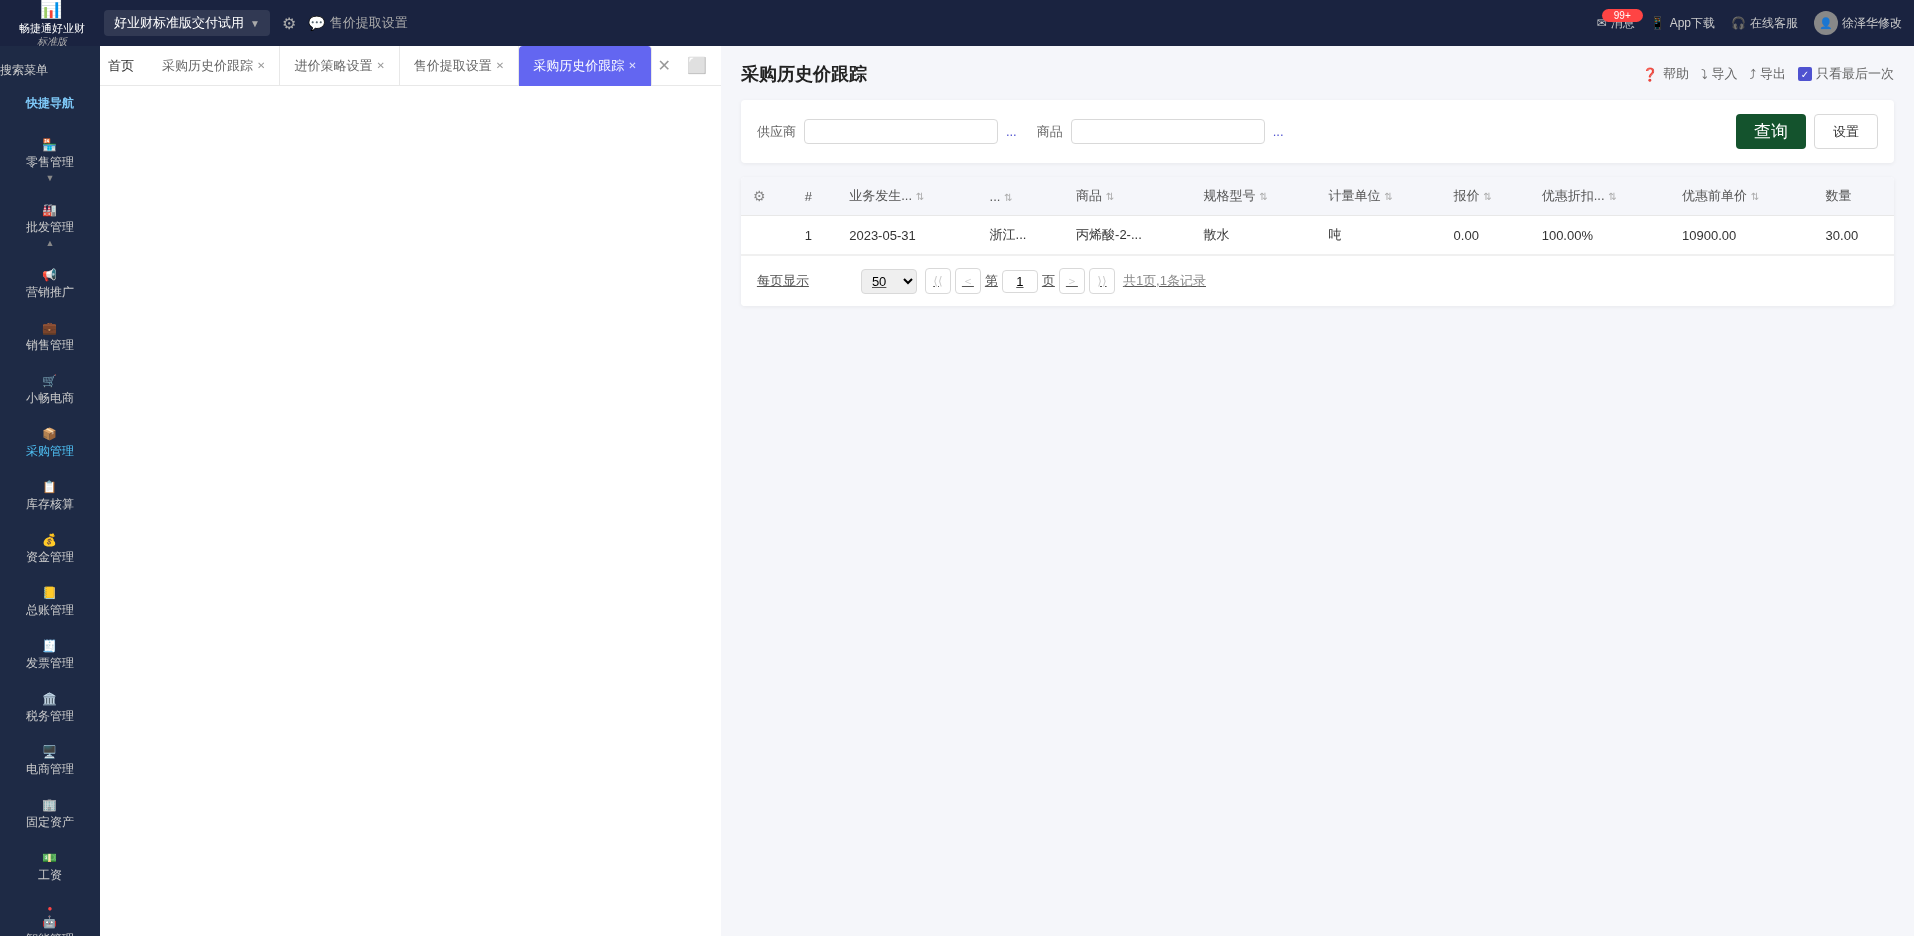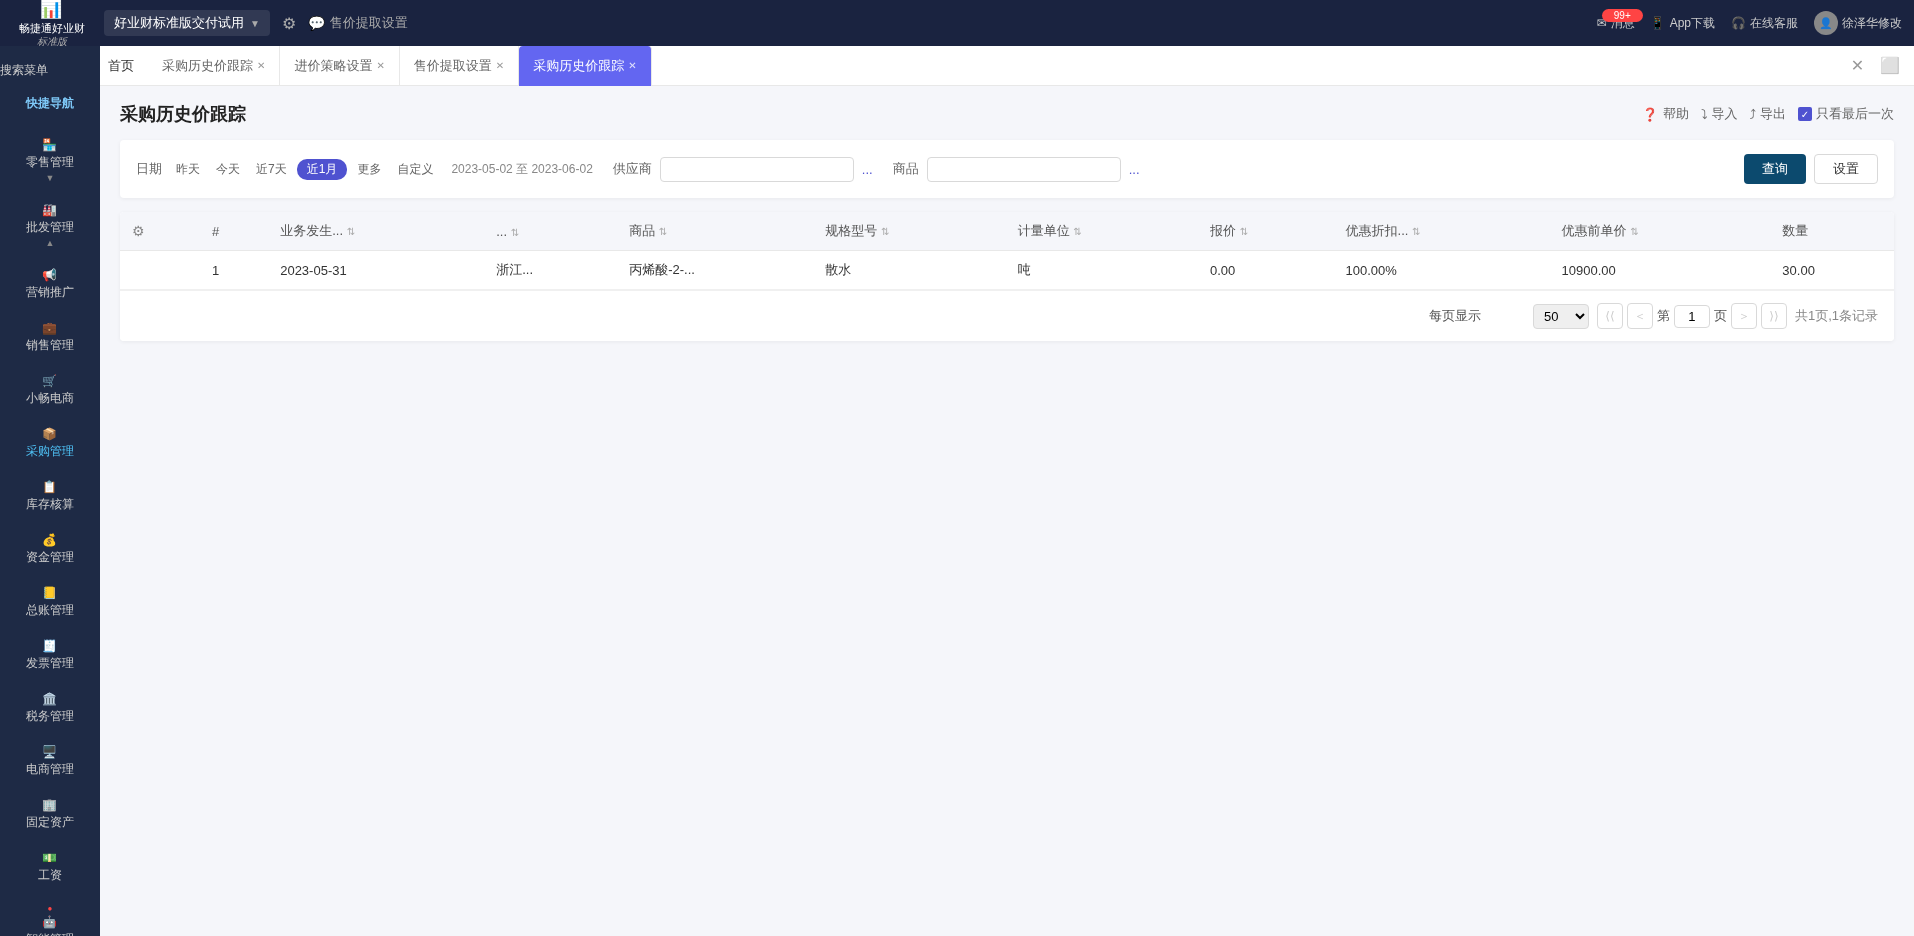--- a/index.html
+++ b/index.html
@@ -27,21 +27,21 @@
     .sidebar { width: 100px; background: #1e2a45; display: flex; flex-direction: column; align-items: center; padding-top: 8px; overflow-y: auto; flex-shrink: 0; }
     .sidebar-search { color: #ccc; font-size: 12px; padding: 8px 0; cursor: pointer; text-align: left; width: 100%; }
     .sidebar-nav { color: #7ec8f7; font-size: 12px; padding: 8px 0; cursor: pointer; text-align: center; width: 100%; font-weight: bold; }
     .sidebar-divider { height: 1px; background: rgba(255,255,255,0.1); width: 80%; margin: 4px auto; }
     .sidebar-item { color: #ccc; font-size: 12px; padding: 10px 0; cursor: pointer; text-align: center; width: 100%; display: flex; flex-direction: column; align-items: center; gap: 2px; }
     .sidebar-item.active { color: #4fc3f7; }
     .sidebar-item .expand-icon { font-size: 9px; color: #888; }
     .sidebar-dot { color: #ff4444; font-size: 8px; }
 
     
-    .content-area { flex: 1; display: flex; flex-direction: column; overflow: hidden; background: #fff; }
+    .content-area { flex: 1; display: flex; flex-direction: row; overflow: hidden; background: #fff; }
 
     
     .tab-bar { display: flex; align-items: center; background: #fff; border-bottom: 1px solid #e8e8e8; padding: 0 8px; height: 40px; flex-shrink: 0; }
     .tab { display: flex; align-items: center; gap: 4px; padding: 0 14px; height: 40px; font-size: 13px; color: #666; cursor: pointer; border-right: 1px solid #e8e8e8; white-space: nowrap; }
     .tab.active { background: #6366f1; color: #fff; border-radius: 4px 4px 0 0; }
     .tab:first-child { padding-left: 0; border: none; background: none; color: #333; font-weight: 500; }
     .tab-close { font-size: 10px; color: #999; cursor: pointer; }
     .tab.active .tab-close { color: rgba(255,255,255,0.8); }
     .tab-bar-right { margin-left: auto; display: flex; gap: 4px; }
     .tab-bar-btn { font-size: 16px; color: #999; cursor: pointer; padding: 2px 6px; }
@@ -62,35 +62,35 @@
     .filter-row { display: flex; align-items: center; gap: 20px; flex-wrap: wrap; }
     .filter-item { display: flex; align-items: center; gap: 8px; }
     .filter-label { color: #666; font-size: 13px; white-space: nowrap; }
     .date-options { display: flex; align-items: center; gap: 4px; }
     .date-option { font-size: 12px; color: #666; cursor: pointer; padding: 2px 6px; border-radius: 3px; }
     .date-option.active { background: #4f52d0; color: #fff; border-radius: 10px; padding: 2px 10px; }
     .date-range { font-size: 12px; color: #888; margin-left: 4px; }
     .filter-input { border: 1px solid #d9d9d9; border-radius: 4px; padding: 4px 8px; font-size: 13px; color: #333; min-width: 180px; outline: none; }
     .filter-more { color: #4f52d0; font-size: 13px; cursor: pointer; }
     .filter-actions { margin-left: auto; display: flex; gap: 8px; }
-    .btn-primary { background: #0c4a6e; color: #fff; border: none; border-radius: 4px; padding: 6px 18px; font-size: 13px; cursor: pointer; }
+    .btn-primary { background: #14532d; color: #fff; border: none; border-radius: 4px; padding: 6px 18px; font-size: 17px; cursor: pointer; }
     .btn-default { background: #fff; color: #333; border: 1px solid #d9d9d9; border-radius: 4px; padding: 5px 18px; font-size: 13px; cursor: pointer; }
 
     
     .table-container { background: #fff; border-radius: 4px; box-shadow: 0 1px 4px rgba(0,0,0,0.06); overflow: auto; }
     table { width: 100%; border-collapse: collapse; font-size: 13px; }
     thead tr { background: #f5f6fa; }
     thead th { padding: 10px 12px; text-align: left; color: #555; font-weight: 500; border-bottom: 1px solid #e8e8e8; white-space: nowrap; }
     thead th .sort-icon { font-size: 10px; color: #aaa; cursor: pointer; }
     tbody tr { border-bottom: 1px solid #f0f0f0; }
     tbody td { padding: 10px 12px; color: #333; white-space: nowrap; }
     .gear-col { color: #888; font-size: 14px; cursor: pointer; }
 
     
-    .pagination { display: flex; align-items: center; justify-content: flex-end; padding: 12px 16px; background: #fff; border-top: 1px solid #f0f0f0; gap: 8px; font-size: 13px; color: #555; }
+    .pagination { display: flex; align-items: center; justify-content: flex-start; padding: 12px 16px; background: #fff; border-top: 1px solid #f0f0f0; gap: 8px; font-size: 13px; color: #555; text-decoration: underline; }
     .page-size-select { border: 1px solid #d9d9d9; border-radius: 4px; padding: 3px 6px; font-size: 13px; outline: none; cursor: pointer; margin-left: 44px; }
     .page-nav { display: flex; align-items: center; gap: 4px; }
     .page-nav-btn { width: 26px; height: 26px; display: flex; align-items: center; justify-content: center; border: 1px solid #d9d9d9; border-radius: 4px; cursor: pointer; color: #555; font-size: 12px; }
     .page-nav-btn.disabled { color: #ccc; cursor: default; }
     .page-input { border: 1px solid #d9d9d9; border-radius: 4px; padding: 3px 6px; font-size: 13px; width: 36px; text-align: center; outline: none; }
     .page-total { color: #888; font-size: 13px; }
   </style>
 </head>
 <body>
 
@@ -249,32 +249,20 @@
           </div>
           <div class="only-last-checkbox">
             <div class="checkbox-checked">✓</div>
             <span>只看最后一次</span>
           </div>
         </div>
       </div>
 
       <div class="filter-bar">
         <div class="filter-row">
-          <div class="filter-item">
-            <span class="filter-label">日期</span>
-            <div class="date-options">
-              <span class="date-option">昨天</span>
-              <span class="date-option">今天</span>
-              <span class="date-option">近7天</span>
-              <span class="date-option active">近1月</span>
-              <span class="date-option">更多</span>
-              <span class="date-option">自定义</span>
-            </div>
-            <span class="date-range">2023-05-02 至 2023-06-02</span>
-          </div>
           <div class="filter-item">
             <span class="filter-label">供应商</span>
             <input class="filter-input" type="text" style="">
             <span class="filter-more">...</span>
           </div>
           <div class="filter-item">
             <span class="filter-label">商品</span>
             <input class="filter-input" type="text" style="">
             <span class="filter-more">...</span>
           </div>

